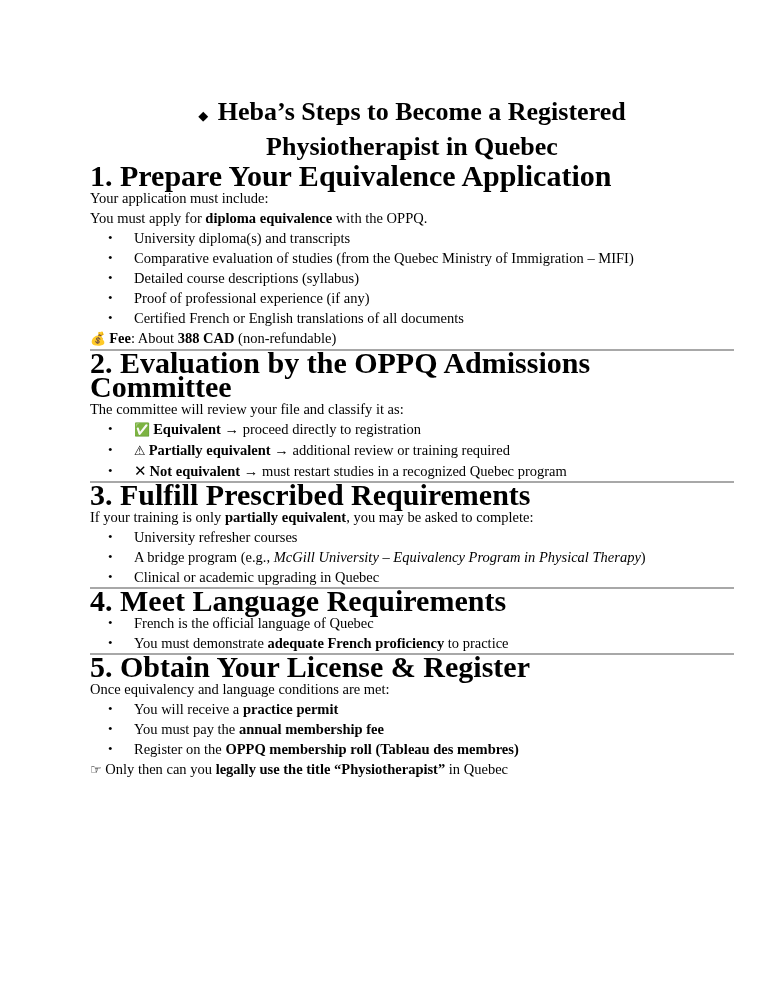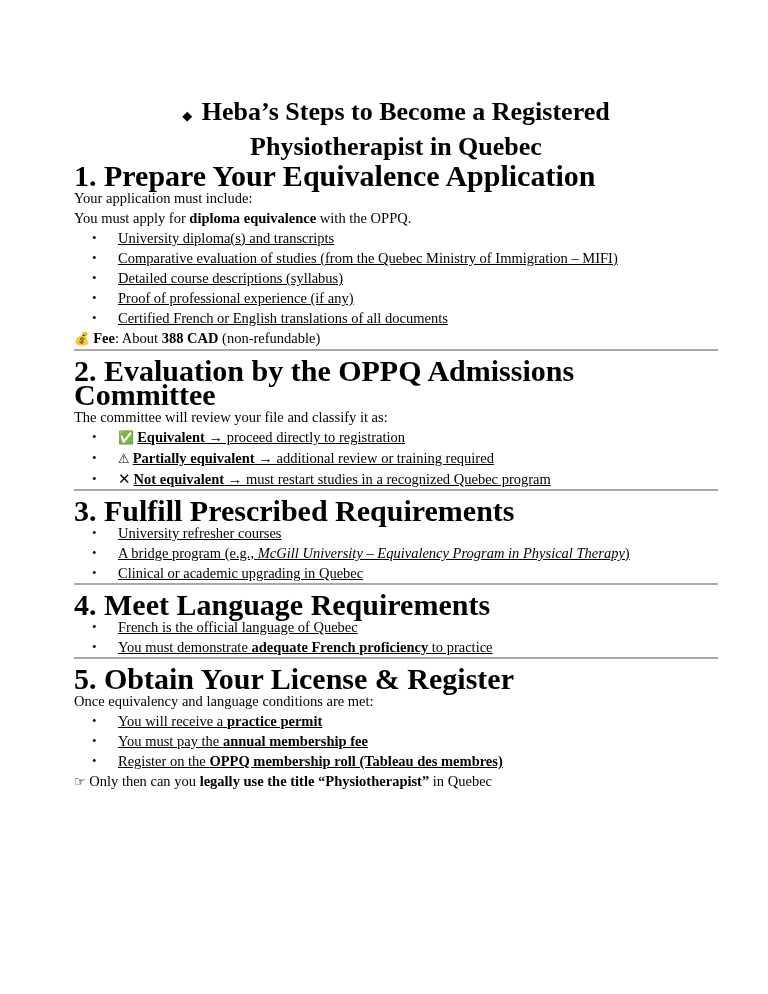--- a/index.html
+++ b/index.html
@@ -1,40 +1,40 @@
 <!DOCTYPE html>
 <html><head>
 <meta charset="utf-8">
 <style>
   html, body { margin: 0; padding: 0; background: #ffffff; }
   body {
     width: 768px; height: 994px; position: relative; overflow: hidden;
     font-family: "Liberation Serif", "DejaVu Serif", serif;
     color: #000;
   }
-  .page { position: absolute; left: 74px; top: 96px; width: 644px; }
+  .page { position: absolute; left: 90px; top: 96px; width: 644px; }
   h1 {
     font-size: 26px; font-weight: bold; text-align: center;
     line-height: 31px; margin: 0; padding: 0 60px;
   }
   .section h2 {
     font-size: 30px; font-weight: bold; margin: 0; line-height: 24px;
   }
   .p { font-size: 14.5px; line-height: 20px; margin: 0; }
-  ul { margin: 0; padding: 0 0 0 44px; list-style: none; text-decoration: underline; }
+  ul { margin: 0; padding: 0 0 0 44px; list-style: none; }
   ul li { font-size: 14.5px; line-height: 20px; position: relative; }
   ul li::before {
     content: "•"; position: absolute; left: -26px; font-size: 13px;
   }
   hr.rule {
     border: none; border-top: 2px solid #a8a8a8; margin: 0; height: 0;
   }
   .sec1 { margin-top: 2px; }
   .sec1-rule { margin-top: 10px; }
-  .sec-head { margin-top: 8px; }
+  .sec-head { margin-top: 0; }
   .rule-gap { margin-top: 10px; }
   .ico { display: inline-block; margin-right: 3px; }
   .ico-x { font-family: "DejaVu Sans", sans-serif; font-weight: bold; font-size: 15px; }
   .ico-sm { font-family: "DejaVu Sans", sans-serif; font-size: 13px; }
 </style>
 </head>
 <body>
 
 <div class="page">
 
@@ -66,20 +66,21 @@
       <li><span class="ico ico-sm">✅</span><b>Equivalent</b><span> → proceed directly to registration</span></li>
       <li><span class="ico ico-sm">⚠</span><b>Partially equivalent</b><span> → additional review or training required</span></li>
       <li><span class="ico ico-x">✕</span><b>Not equivalent</b><span> → must restart studies in a recognized Quebec program</span></li>
     </ul>
   </div>
 
   <hr class="rule rule-gap">
 
   <div class="section sec-head">
     <h2>3. Fulfill Prescribed Requirements</h2>
+    <p class="p"><span>If your training is only </span><b>partially equivalent</b><span>, you may be asked to complete:</span></p>
     <ul>
       <li>University refresher courses</li>
       <li><span>A bridge program (e.g., </span><i>McGill University – Equivalency Program in Physical Therapy</i><span>)</span></li>
       <li>Clinical or academic upgrading in Quebec</li>
     </ul>
   </div>
 
   <hr class="rule rule-gap">
 
   <div class="section sec-head">

